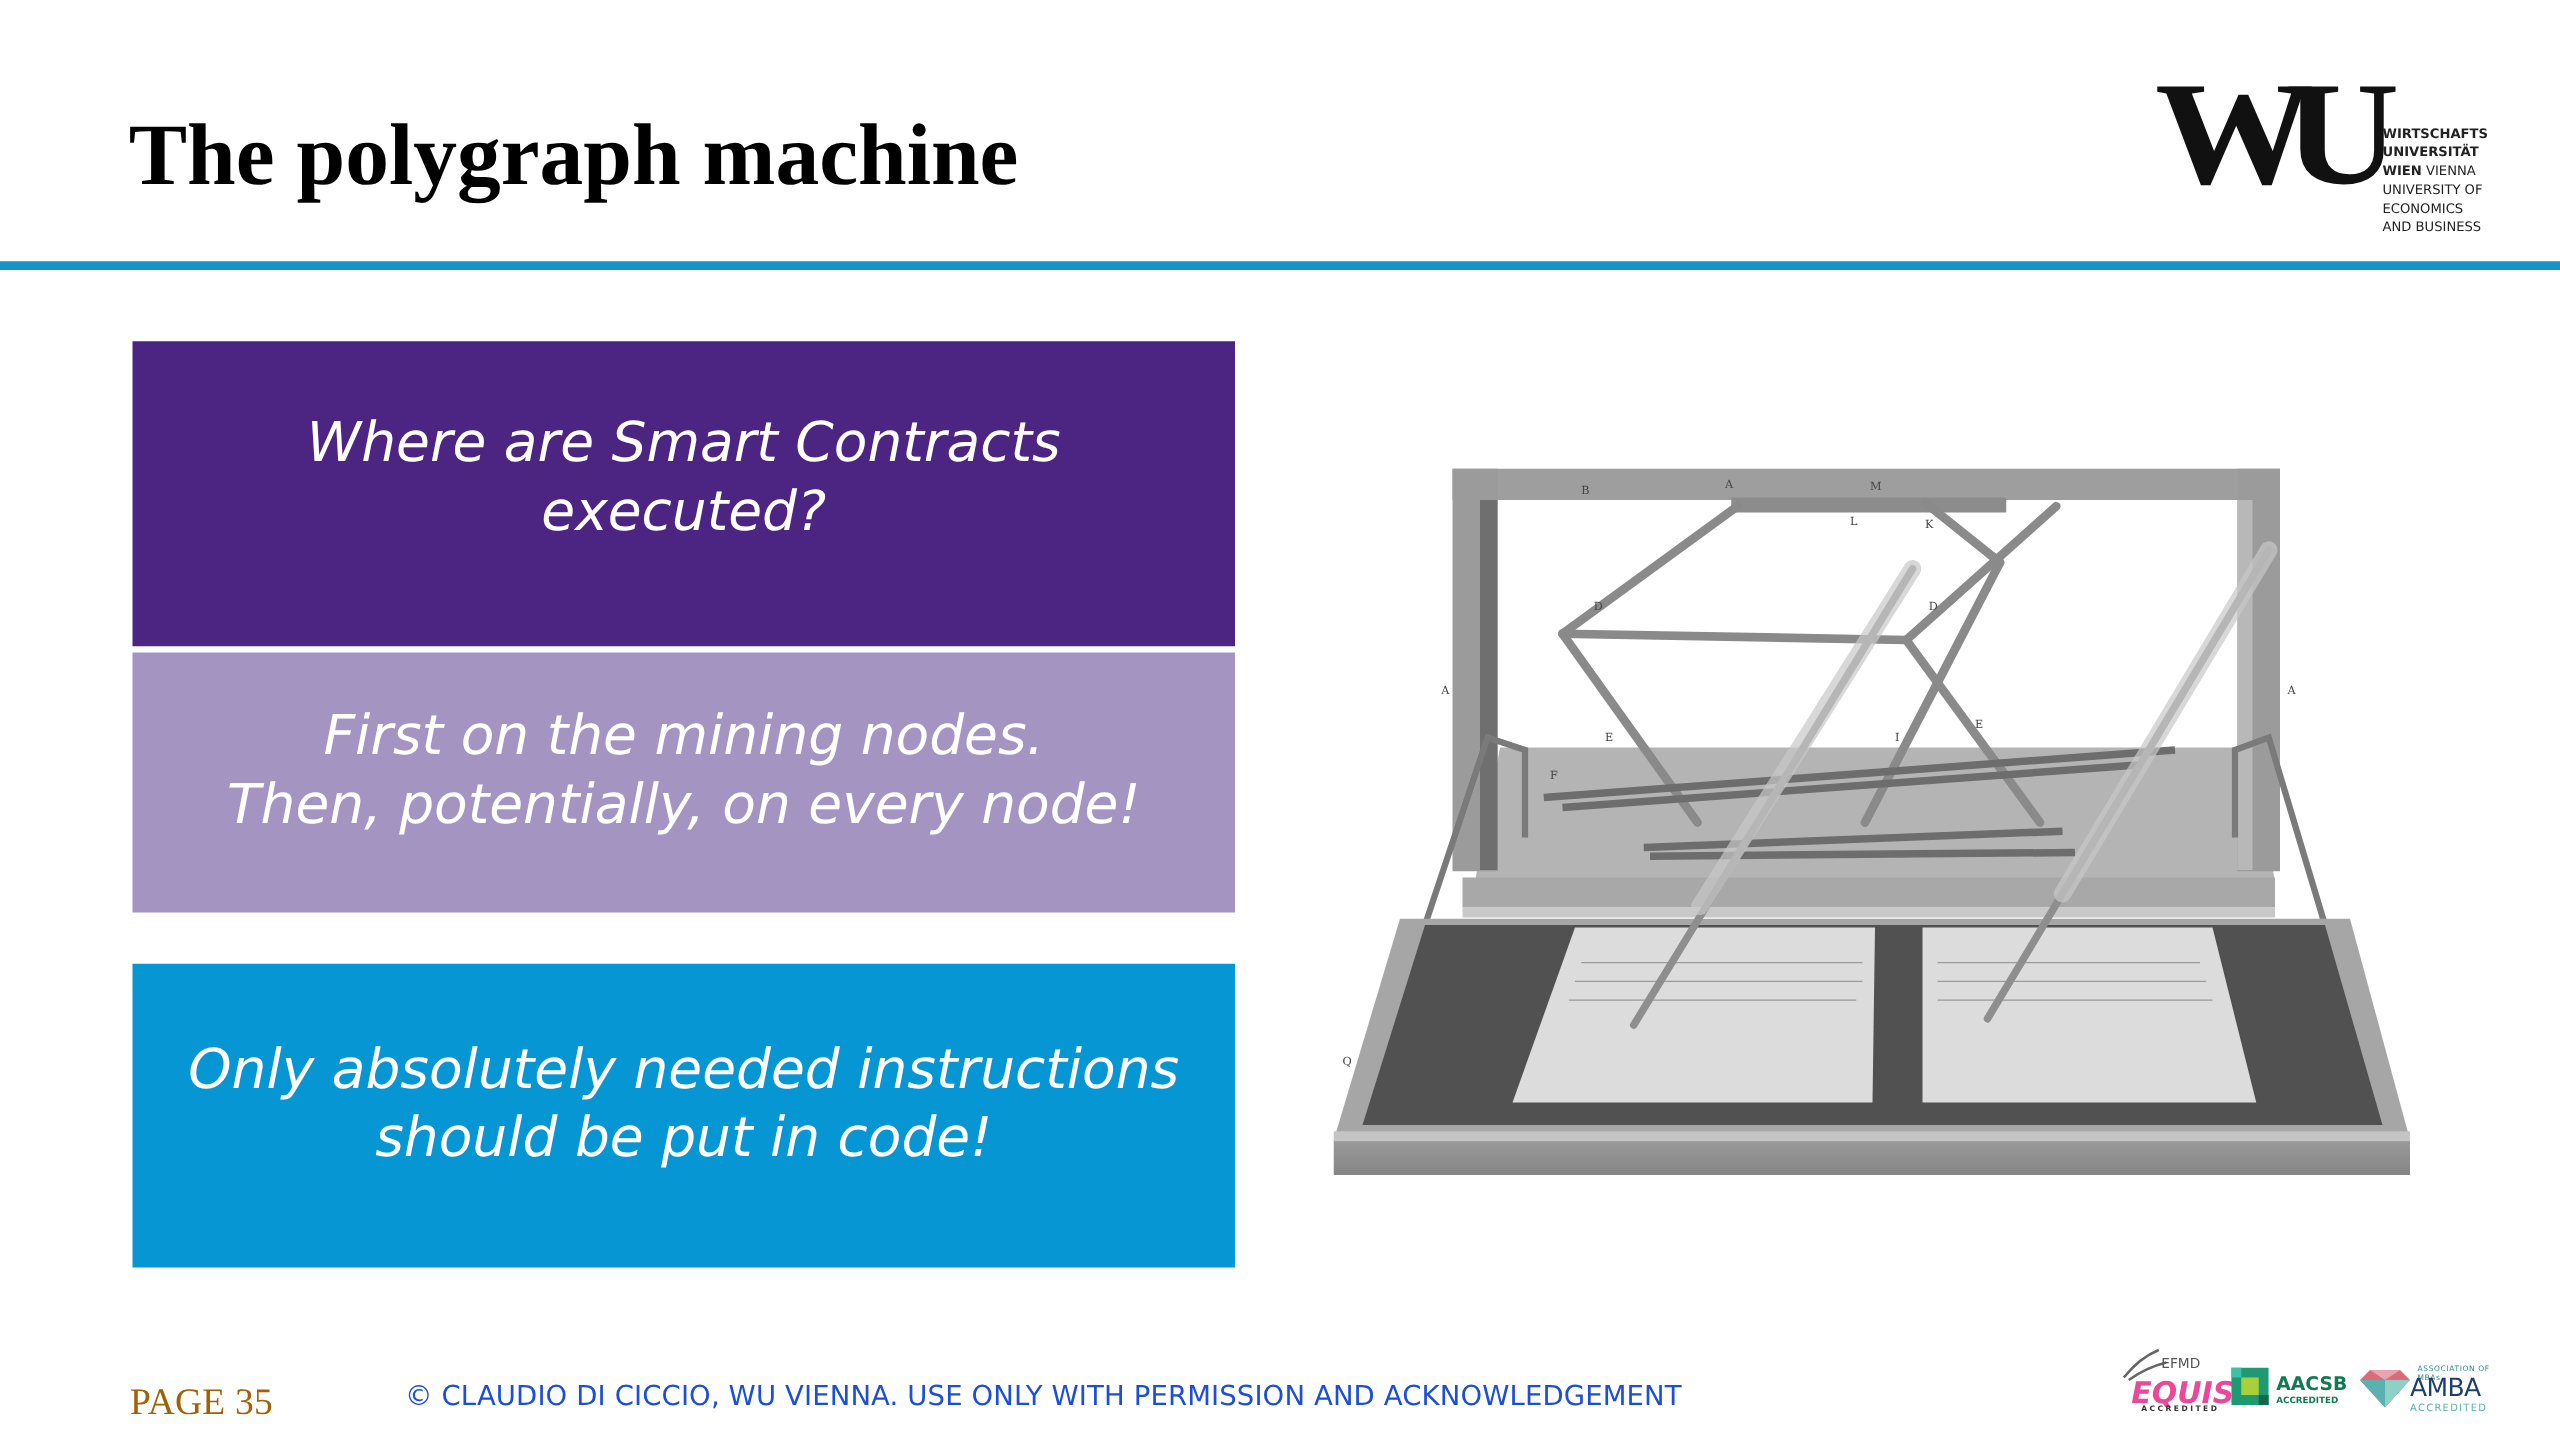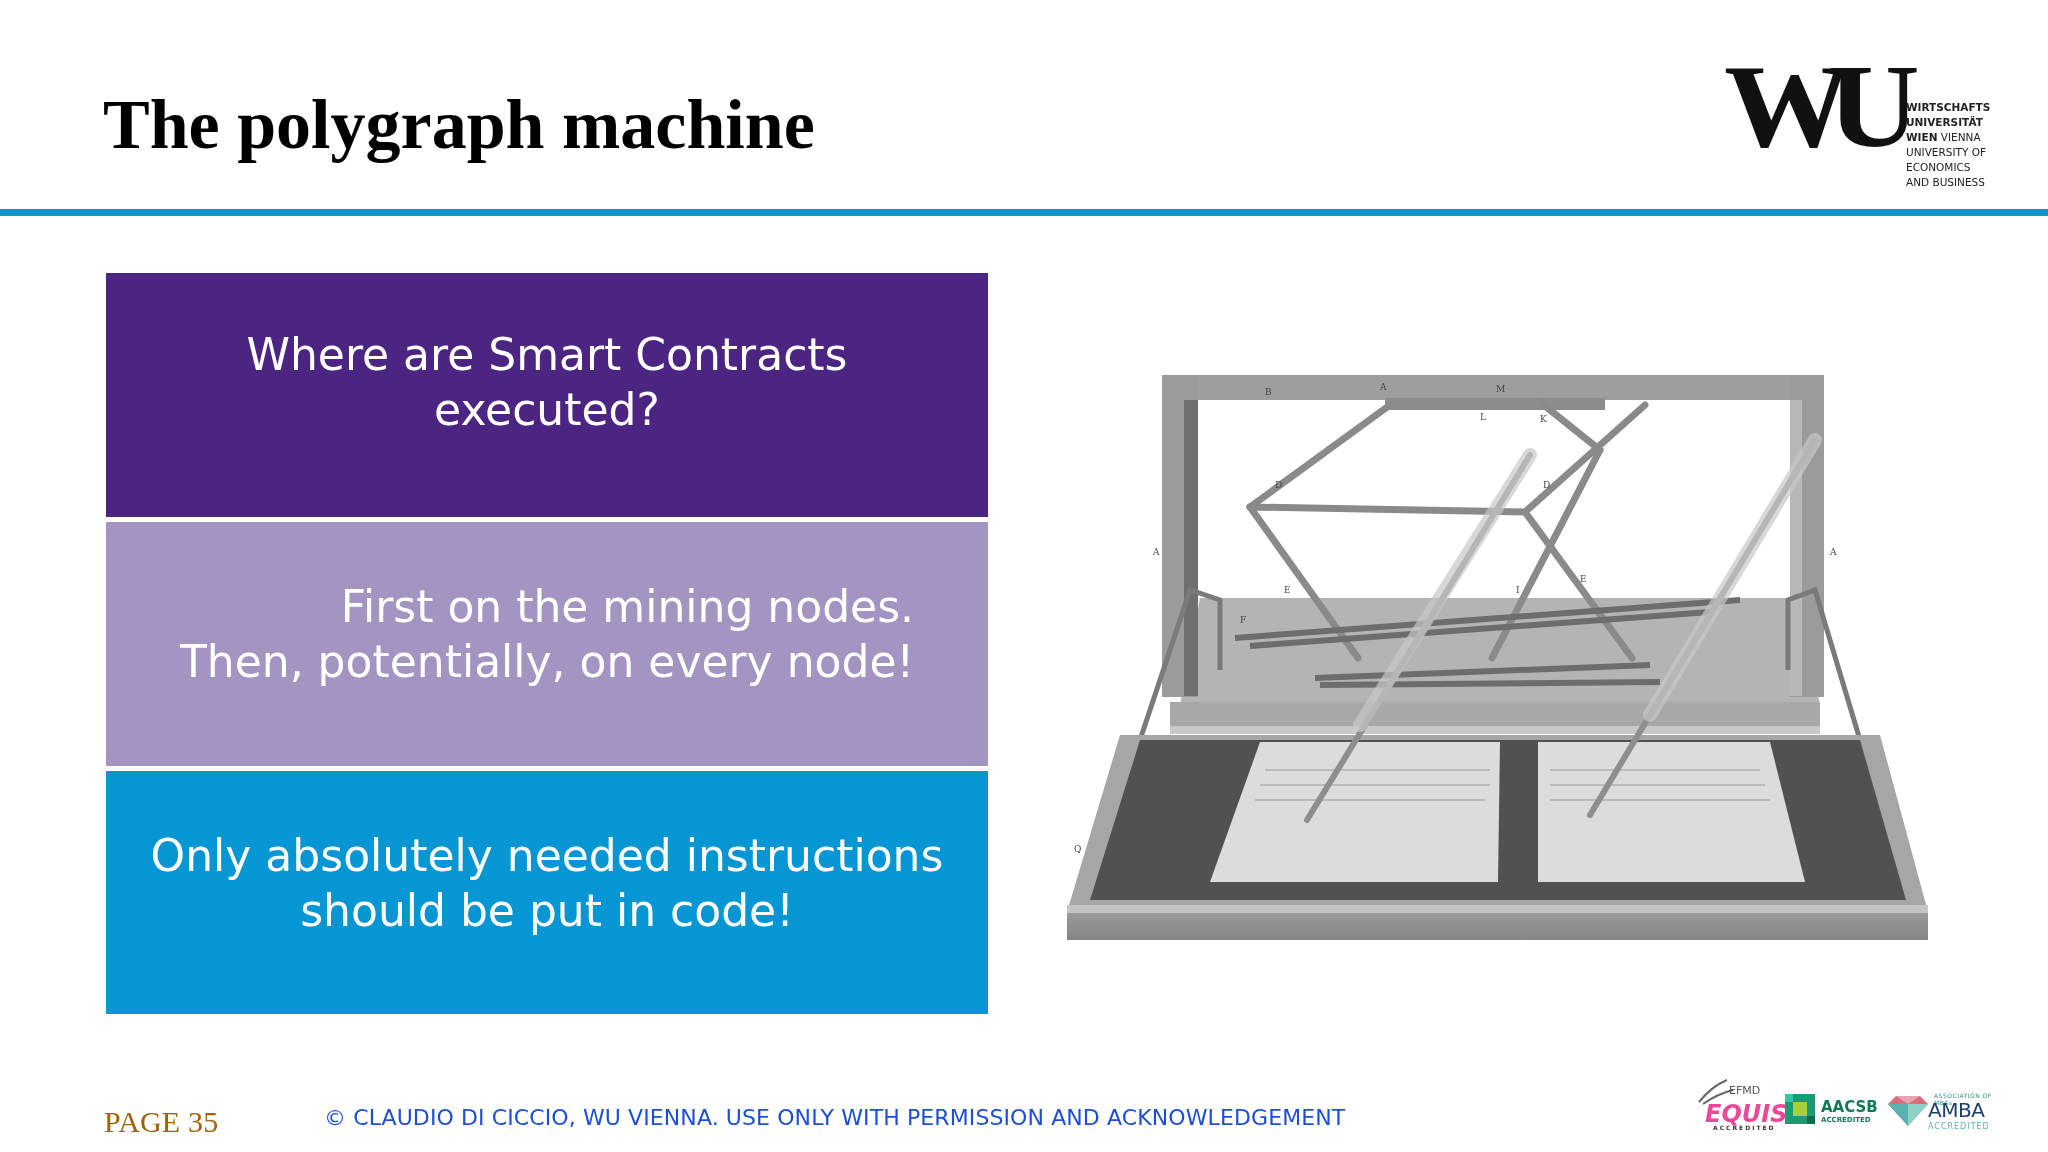--- a/index.html
+++ b/index.html
@@ -28,23 +28,23 @@
     white-space: nowrap;
   }
   .logo-text .b { font-weight: bold; }
 
   .box {
     position: absolute; left: 106px; width: 882px;
     display: flex; align-items: center; justify-content: center; text-align: center;
     color: #ffffff; font-family: "DejaVu Sans", sans-serif; font-size: 44px; line-height: 55px;
     padding: 0 20px;
   }
-  .box span { white-space: pre-line; }
+  .box span { white-space: pre-line; font-style: italic; }
   .box1 { top: 273px; height: 244px; background: #4c2582; padding-bottom: 26px; }
-  .box2 { top: 522px; height: 244px; background: #a394c1; padding-bottom: 20px; text-align: right; }
+  .box2 { top: 522px; height: 208px; background: #a394c1; padding-bottom: 20px; }
   .box3 { top: 771px; height: 243px; background: #0596d3; padding-bottom: 20px; }
 
   .illustration { position: absolute; left: 1060px; top: 360px; width: 880px; height: 600px; }
 
   .footer-page {
     position: absolute; left: 104px; top: 1105px;
     font-family: Liberation Serif, serif; font-size: 30px; color: #a16207; letter-spacing: 0.2px;
     white-space: nowrap;
   }
   .footer-copy {

